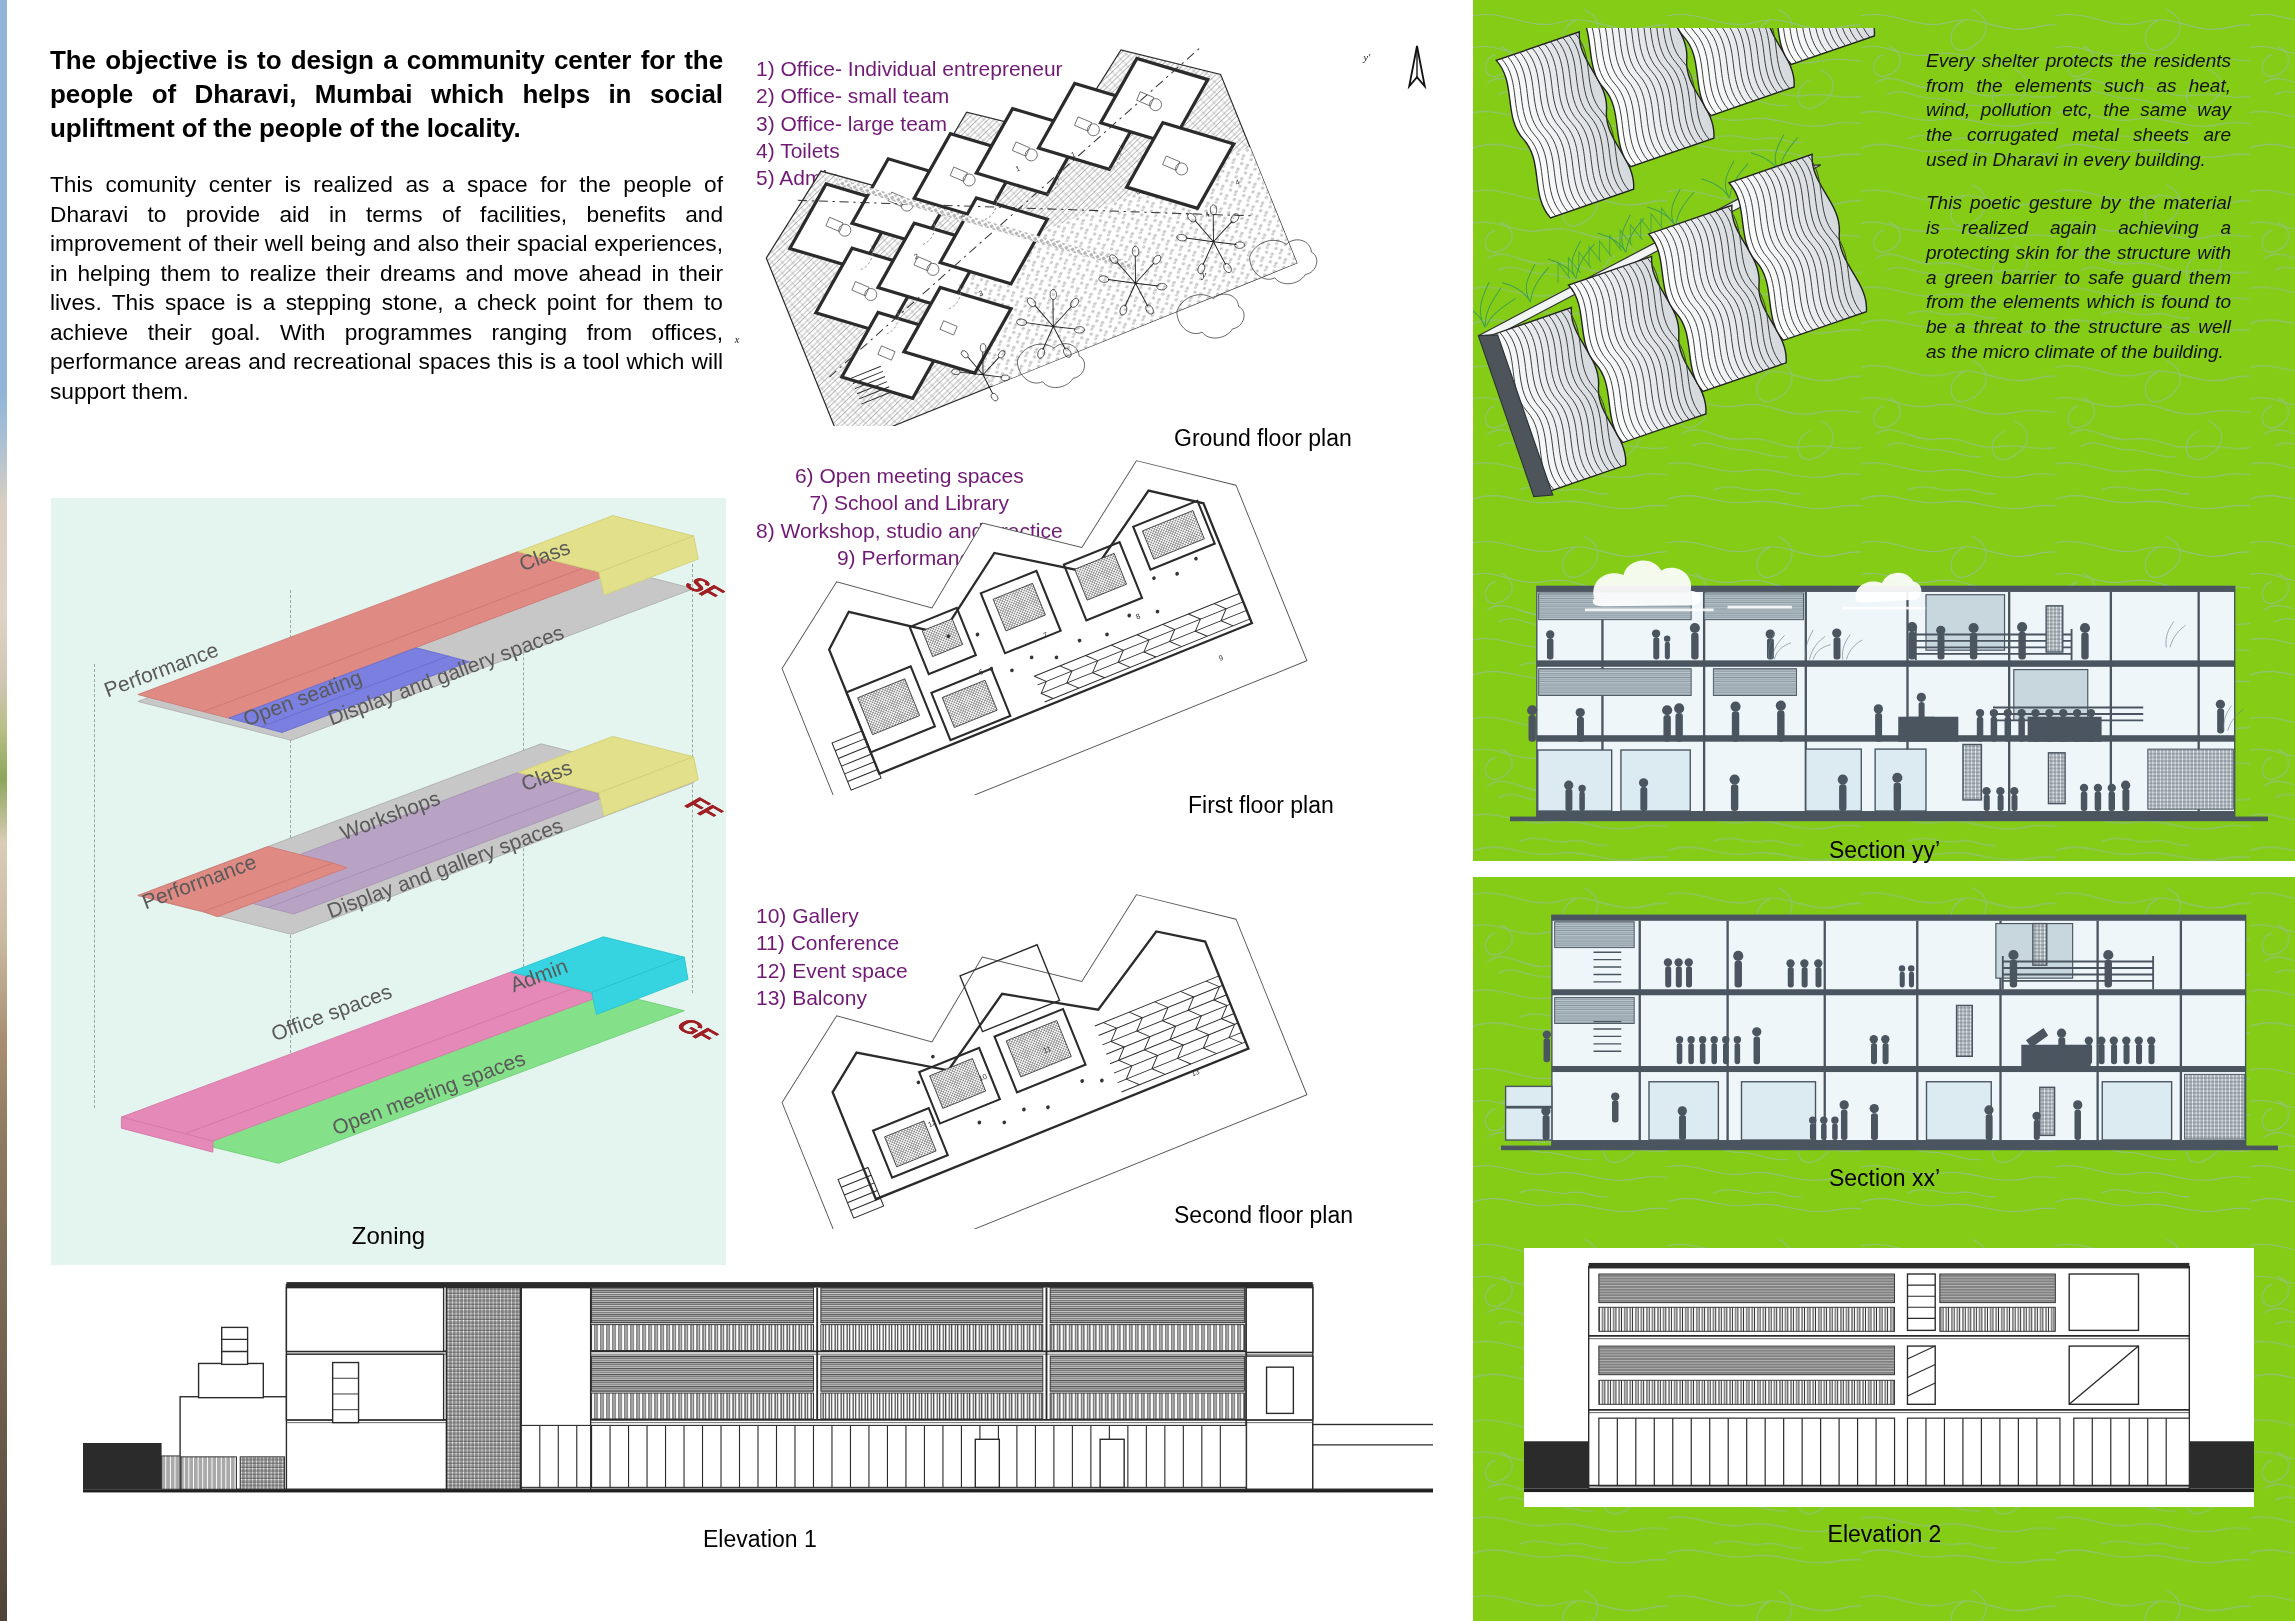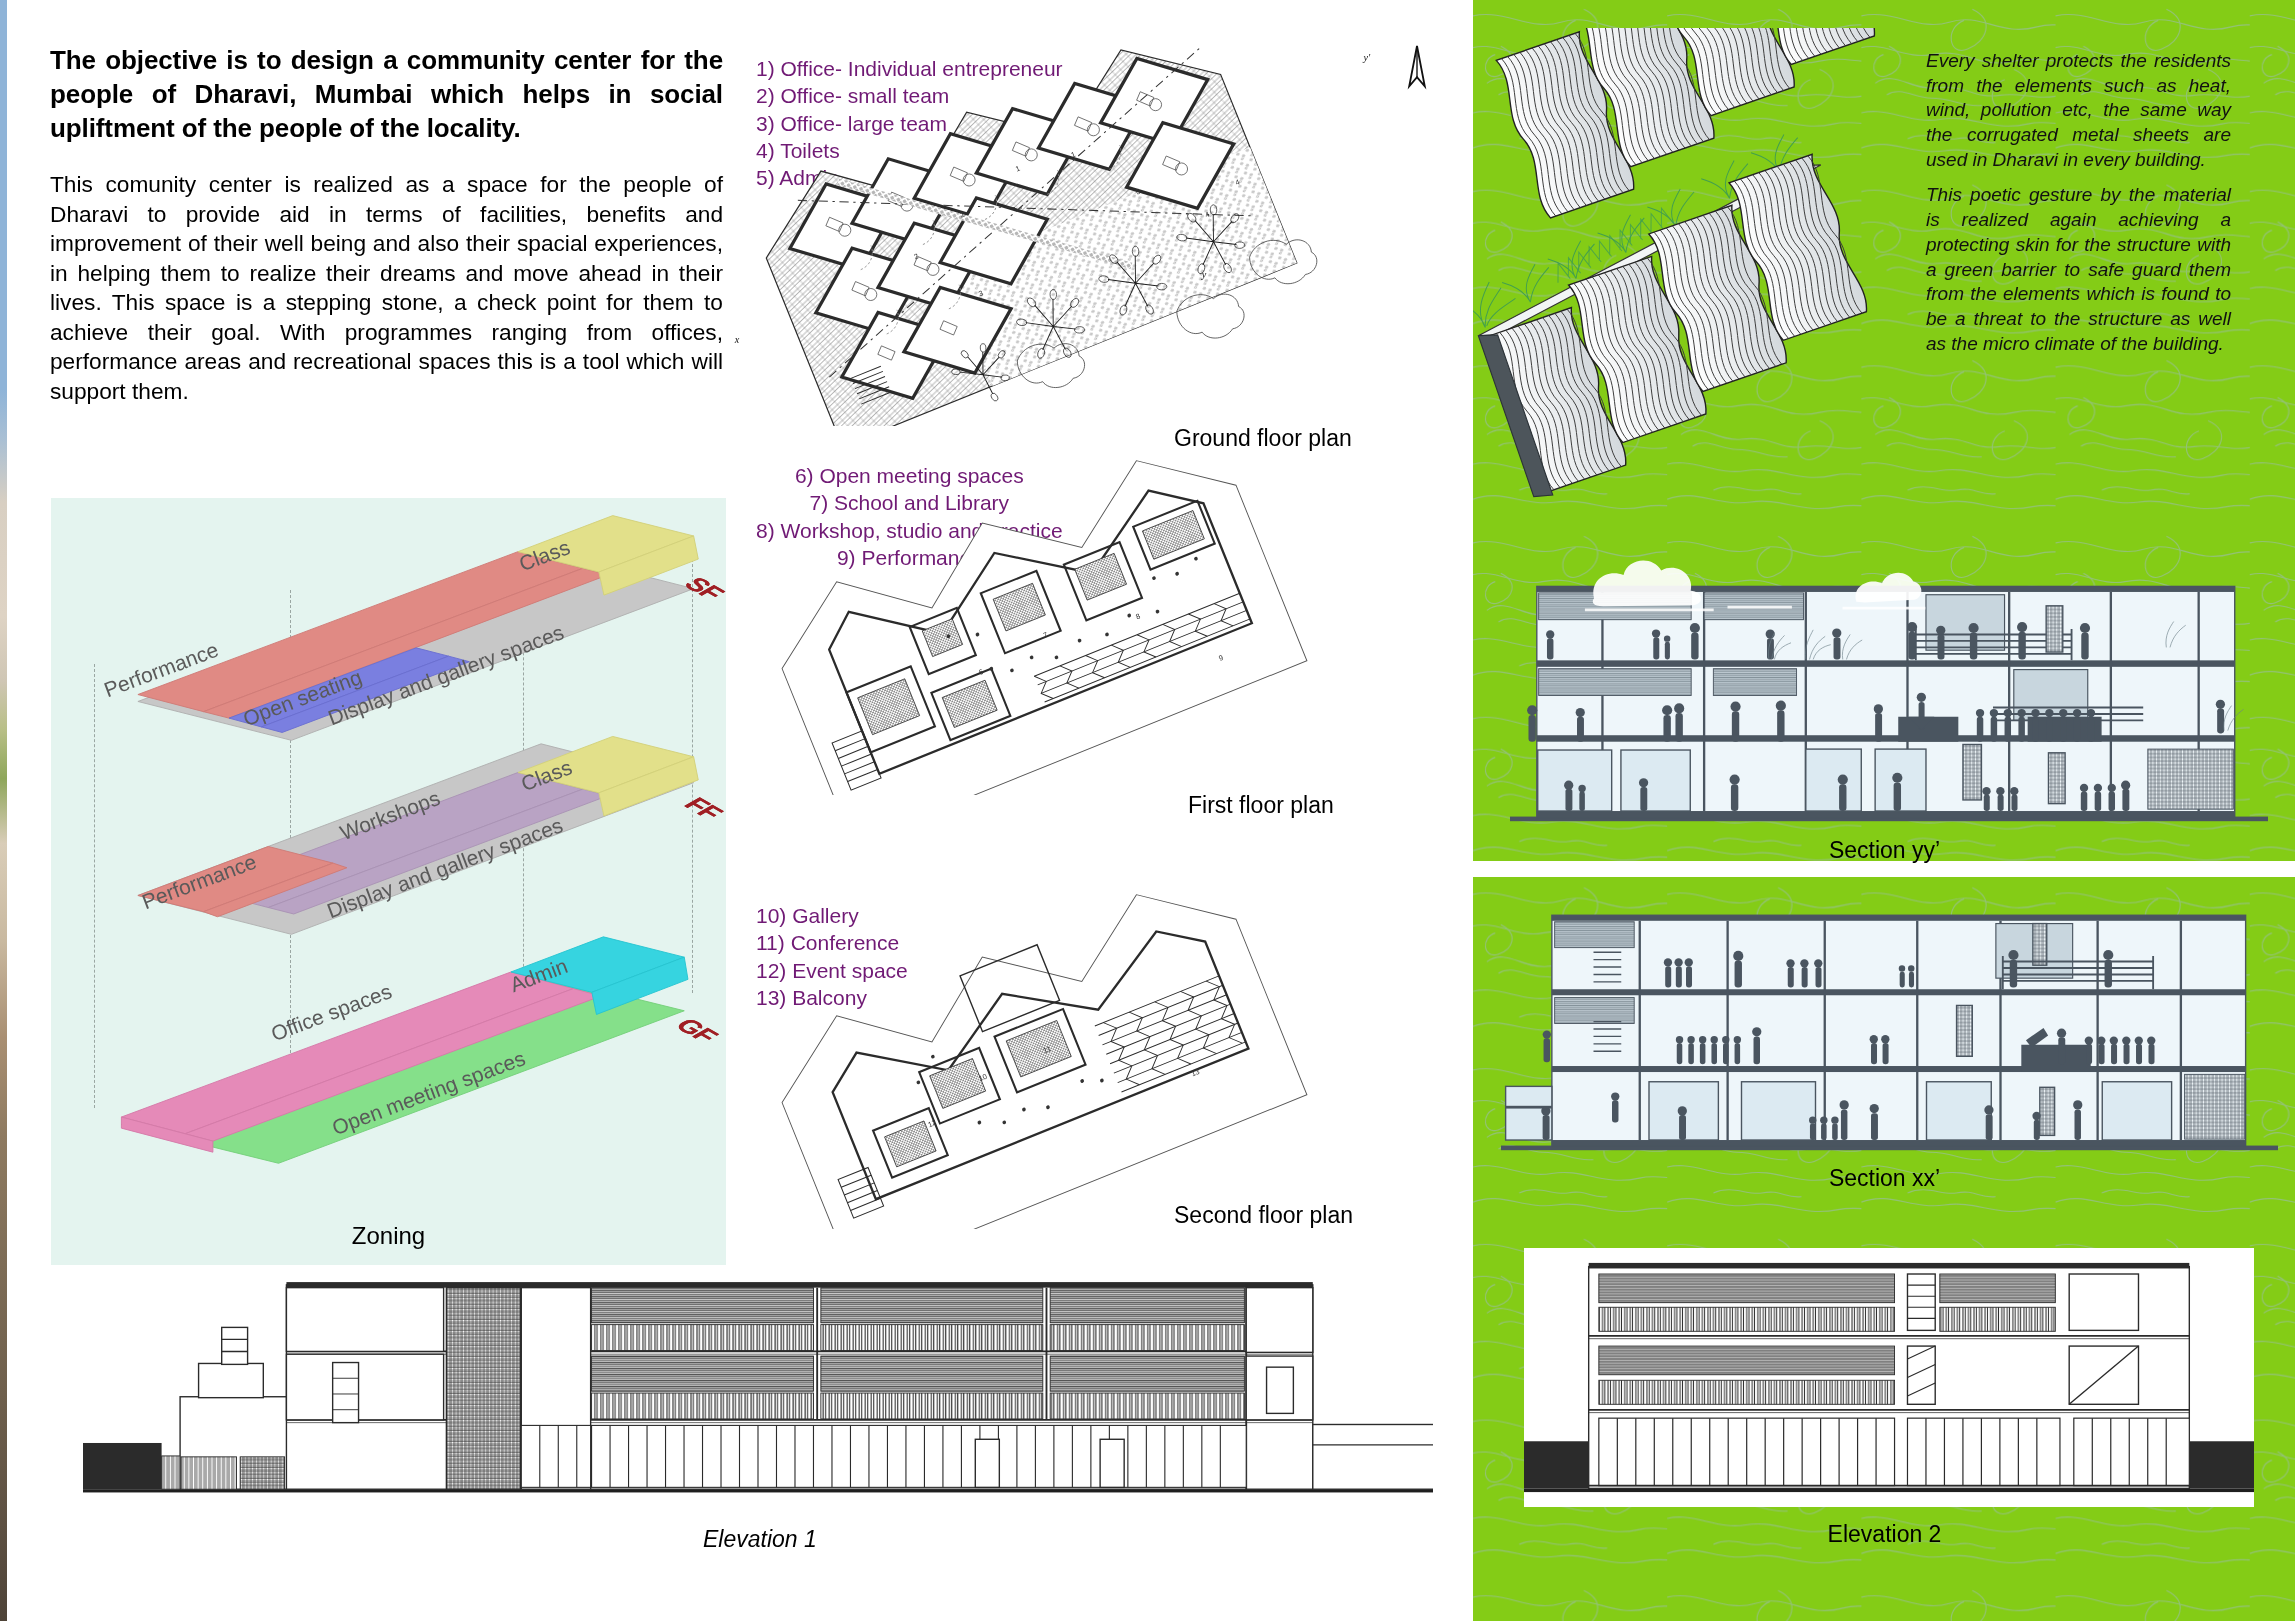--- a/index.html
+++ b/index.html
@@ -57,21 +57,21 @@
 
   
   .draw { position:absolute; }
   .draw svg { display:block; }
 
   
   .sec-block { position:absolute; overflow:hidden; }
 
   .concept-text { position:absolute; left:1926px; top:49px; width:305px;
      font-size:19px; line-height:1.30; font-style:italic; text-align:justify; color:#111; }
-  .concept-text p+p { margin-top:11px; }
+  .concept-text p+p { margin-top:19px; }
 
   .divider { position:absolute; background:#ffffff; }
 </style>
 </head>
 <body>
 
 <div id="board">
 
   <div class="edge-sliver"></div>
 
@@ -1186,16 +1186,16 @@
         </g>
 
         <rect x="1930" y="392" width="52" height="104" fill="#ffffff" stroke-width="3"></rect>
         <rect x="2200" y="392" width="52" height="104" fill="#ffffff" stroke-width="3"></rect>
 
         <rect x="2660" y="360" width="280" height="140" fill="#ffffff" stroke-width="3"></rect>
         <path d="M2660 404 H2940" stroke-width="2.4"></path>
       </g>
     </svg>
   </div>
-  <div class="caption" style="left:703px; top:1526px;font-style:italic;">Elevation 1</div>
+  <div class="caption" style="left:703px; top:1526px;">Elevation 1</div>
 
 </div>
 
 
 </body></html>

